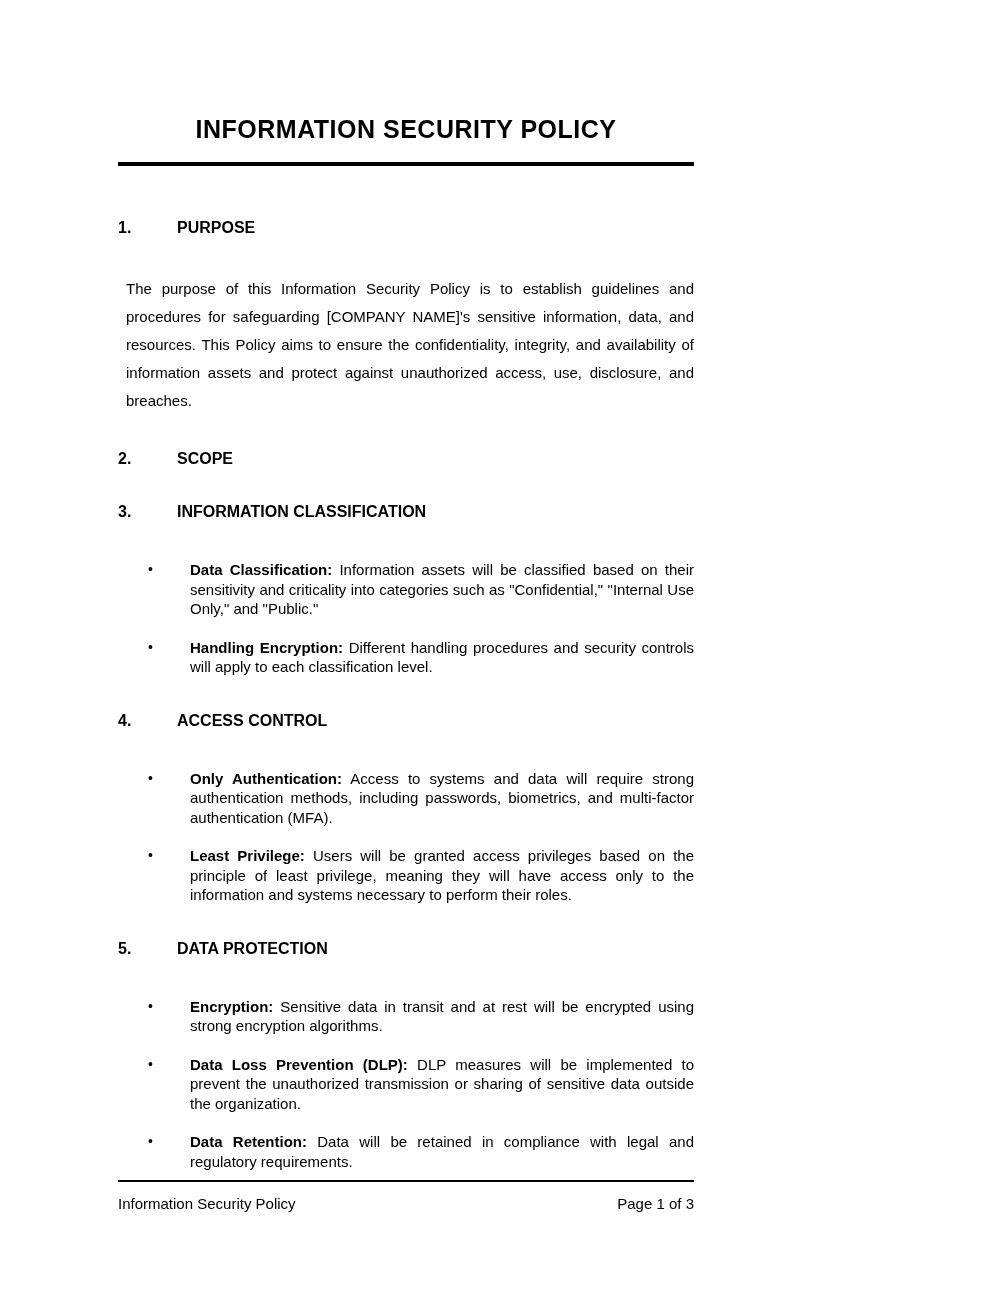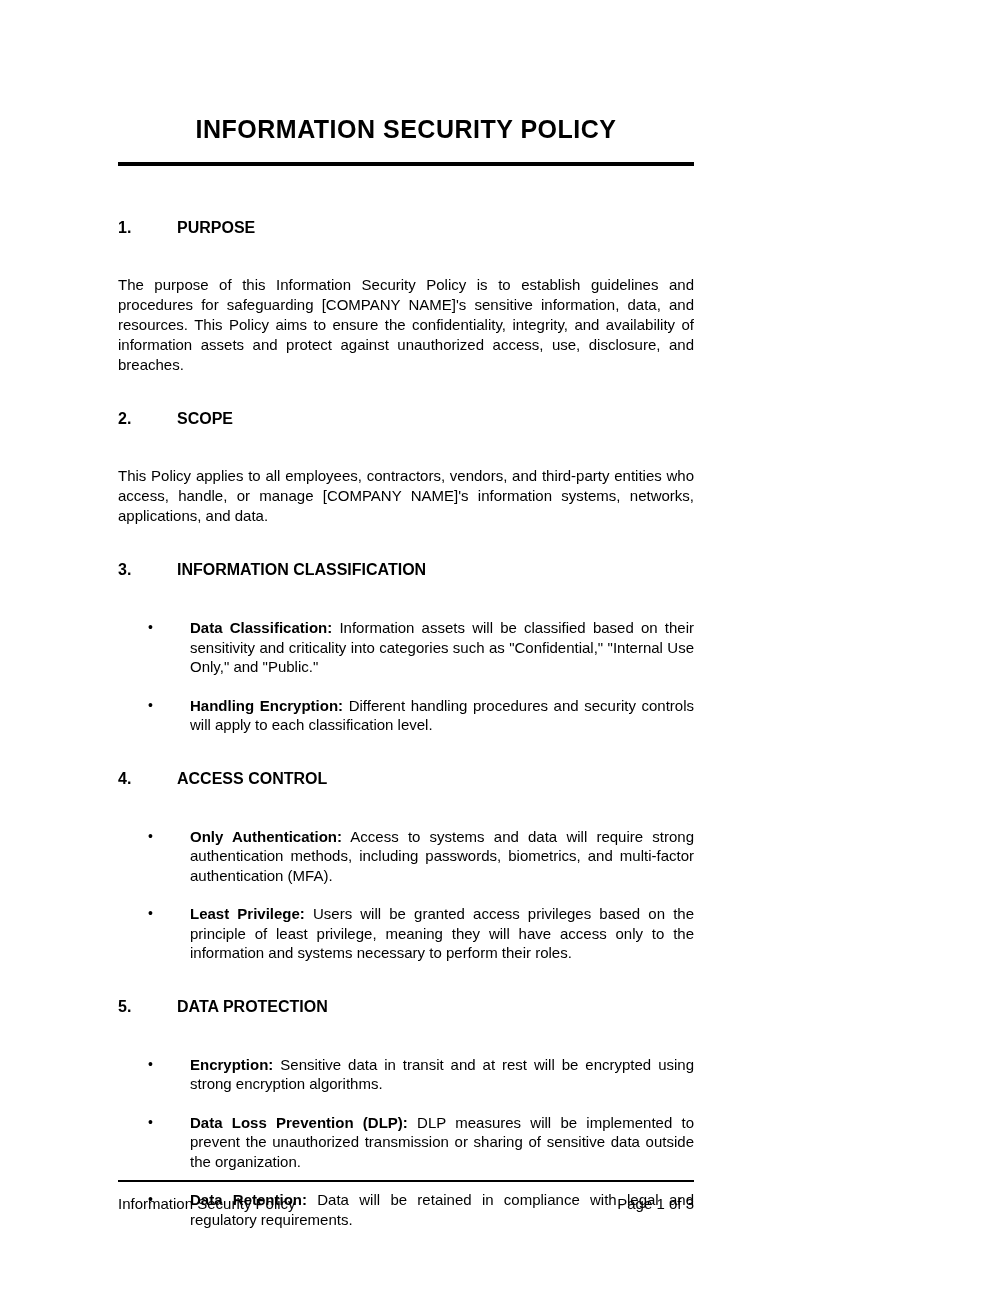--- a/index.html
+++ b/index.html
@@ -40,23 +40,23 @@
     font-weight: bold;
     margin: 0;
   }
   .sec-num {
     flex: none;
     width: 59px;
   }
   .mt-h1 { margin-top: 52px; }
   .mt-h  { margin-top: 34px; }
   .para {
-    margin: 38px 0 0 0;
+    margin: 38px 0 0 8px;
     font-size: 15px;
-    line-height: 20px;
+    line-height: 28px;
     text-align: justify;
   }
   .bullets {
     list-style: none;
     margin: 0;
     padding: 0;
   }
   .bullet {
     display: flex;
     margin-top: 19px;
@@ -106,21 +106,20 @@
     <div class="sec-heading mt-h1">
       <span class="sec-num">1.</span>
       <span>PURPOSE</span>
     </div>
     <p class="para">The purpose of this Information Security Policy is to establish guidelines and procedures for safeguarding [COMPANY NAME]'s sensitive information, data, and resources. This Policy aims to ensure the confidentiality, integrity, and availability of information assets and protect against unauthorized access, use, disclosure, and breaches.</p>
 
     <div class="sec-heading mt-h">
       <span class="sec-num">2.</span>
       <span>SCOPE</span>
     </div>
-    <p class="para">This Policy applies to all employees, contractors, vendors, and third-party entities who access, handle, or manage [COMPANY NAME]'s information systems, networks, applications, and data.</p>
 
     <div class="sec-heading mt-h">
       <span class="sec-num">3.</span>
       <span>INFORMATION CLASSIFICATION</span>
     </div>
     <ul class="bullets">
       <li class="bullet">
         <span class="bullet-marker">•</span>
         <span class="bullet-text"><span class="bullet-label">Data Classification:</span> <span>Information assets will be classified based on their sensitivity and criticality into categories such as "Confidential," "Internal Use Only," and "Public."</span></span>
       </li>

